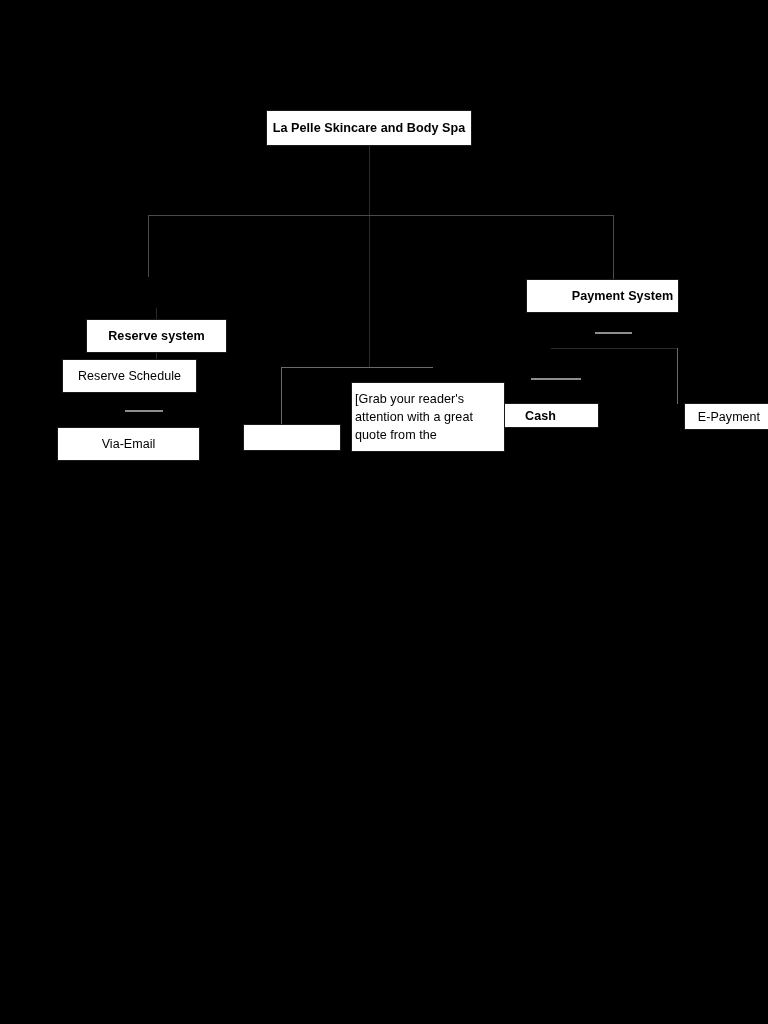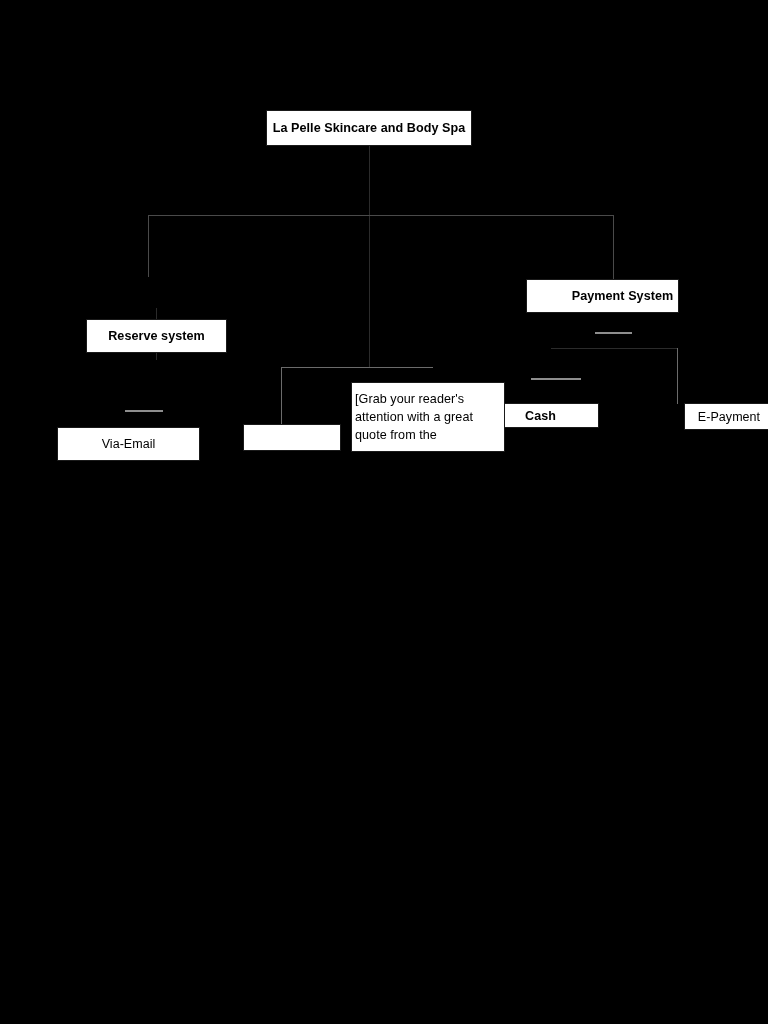--- a/index.html
+++ b/index.html
@@ -113,20 +113,21 @@
     <div class="line v mid" style="left:677px; top:348px; height:56px;"></div>
 
     <div class="line h faint" style="left:531px; top:378px; width:50px;"></div>
 
     <div class="node bold" style="left:266px; top:110px; width:206px; height:36px;">La Pelle Skincare and Body Spa</div>
 
     <div class="node bold" style="left:86px; top:275px; width:141px; height:34px;margin-top:44px;">Reserve system</div>
 
     <div class="node bold" style="left:526px; top:279px; width:153px; height:34px;padding-left:40px;">Payment System</div>
 
+    <div class="node" style="left:62px; top:359px; width:135px; height:34px;">Reserve Schedule</div>
 
     <div class="node" style="left:57px; top:427px; width:143px; height:34px;">Via-Email</div>
 
     <div class="node empty" style="left:243px; top:424px; width:98px; height:27px;"></div>
 
     <div class="node quote" style="left:351px; top:382px; width:154px; height:70px;">[Grab your reader's attention with a great quote from the</div>
 
     <div class="node" style="left:482px; top:403px; width:117px; height:25px;font-weight:bold;">Cash</div>
 
     <div class="node" style="left:652px; top:403px; width:90px; height:27px;margin-left:32px;">E-Payment</div>

